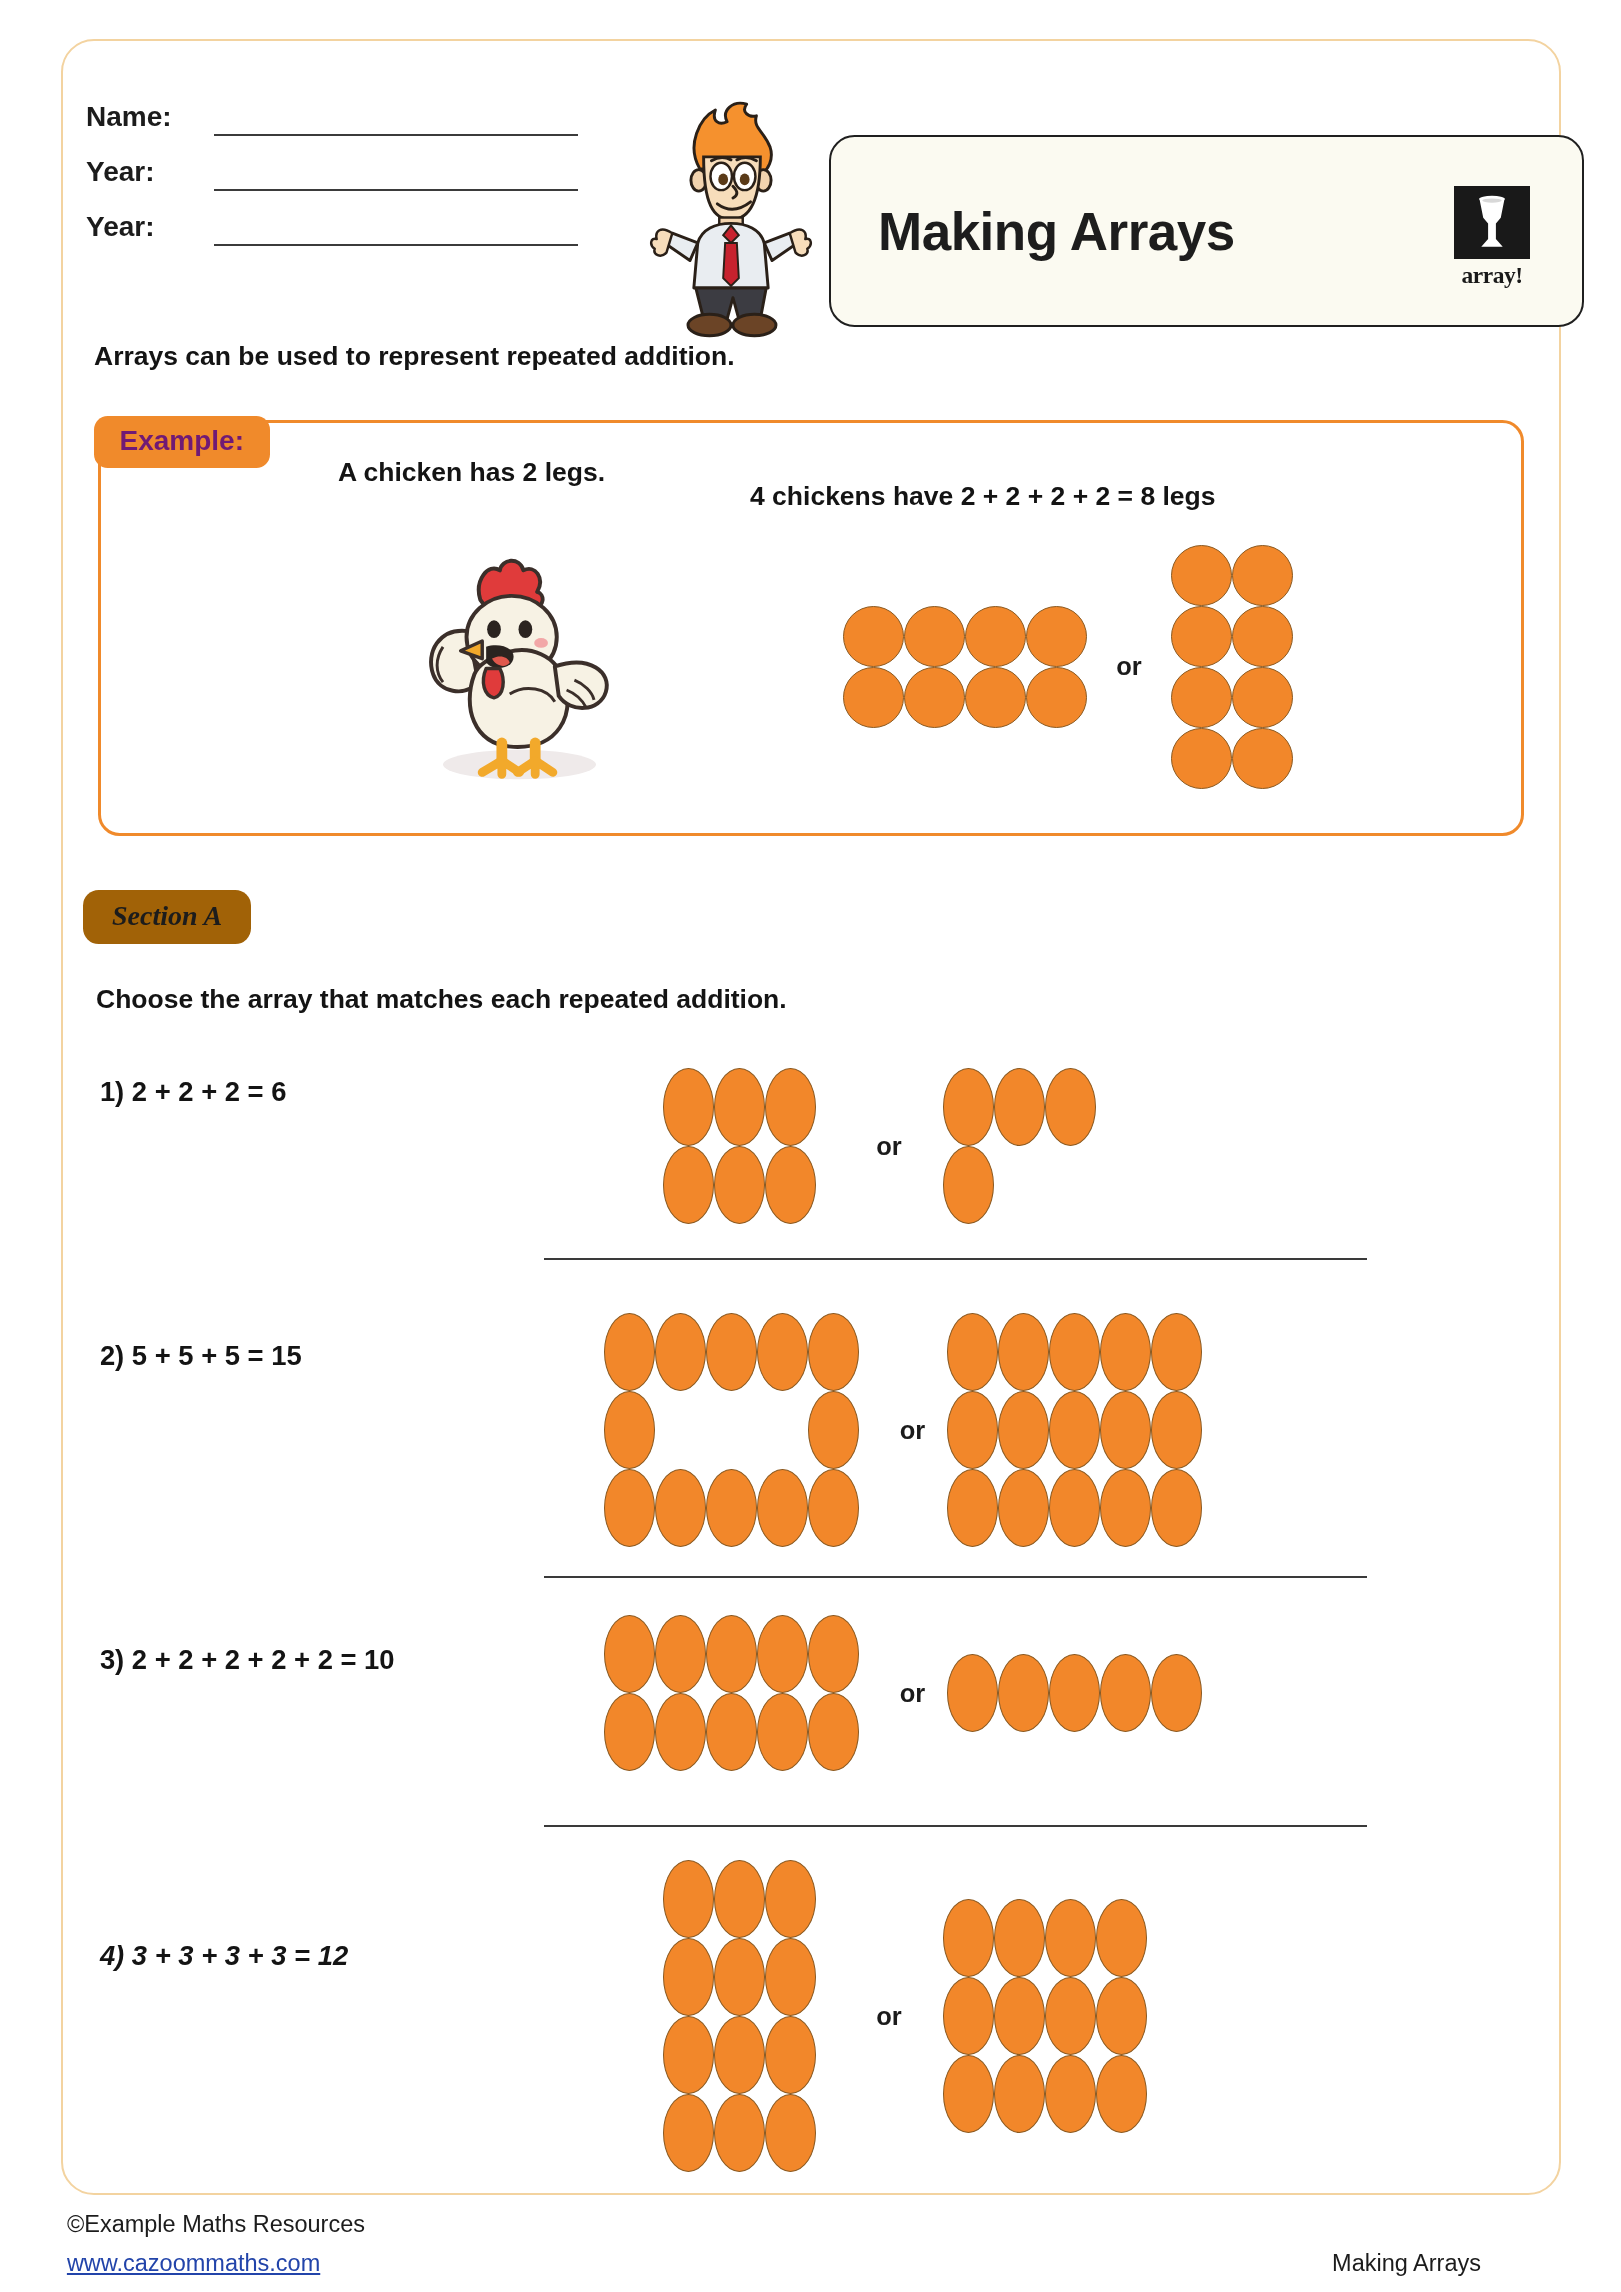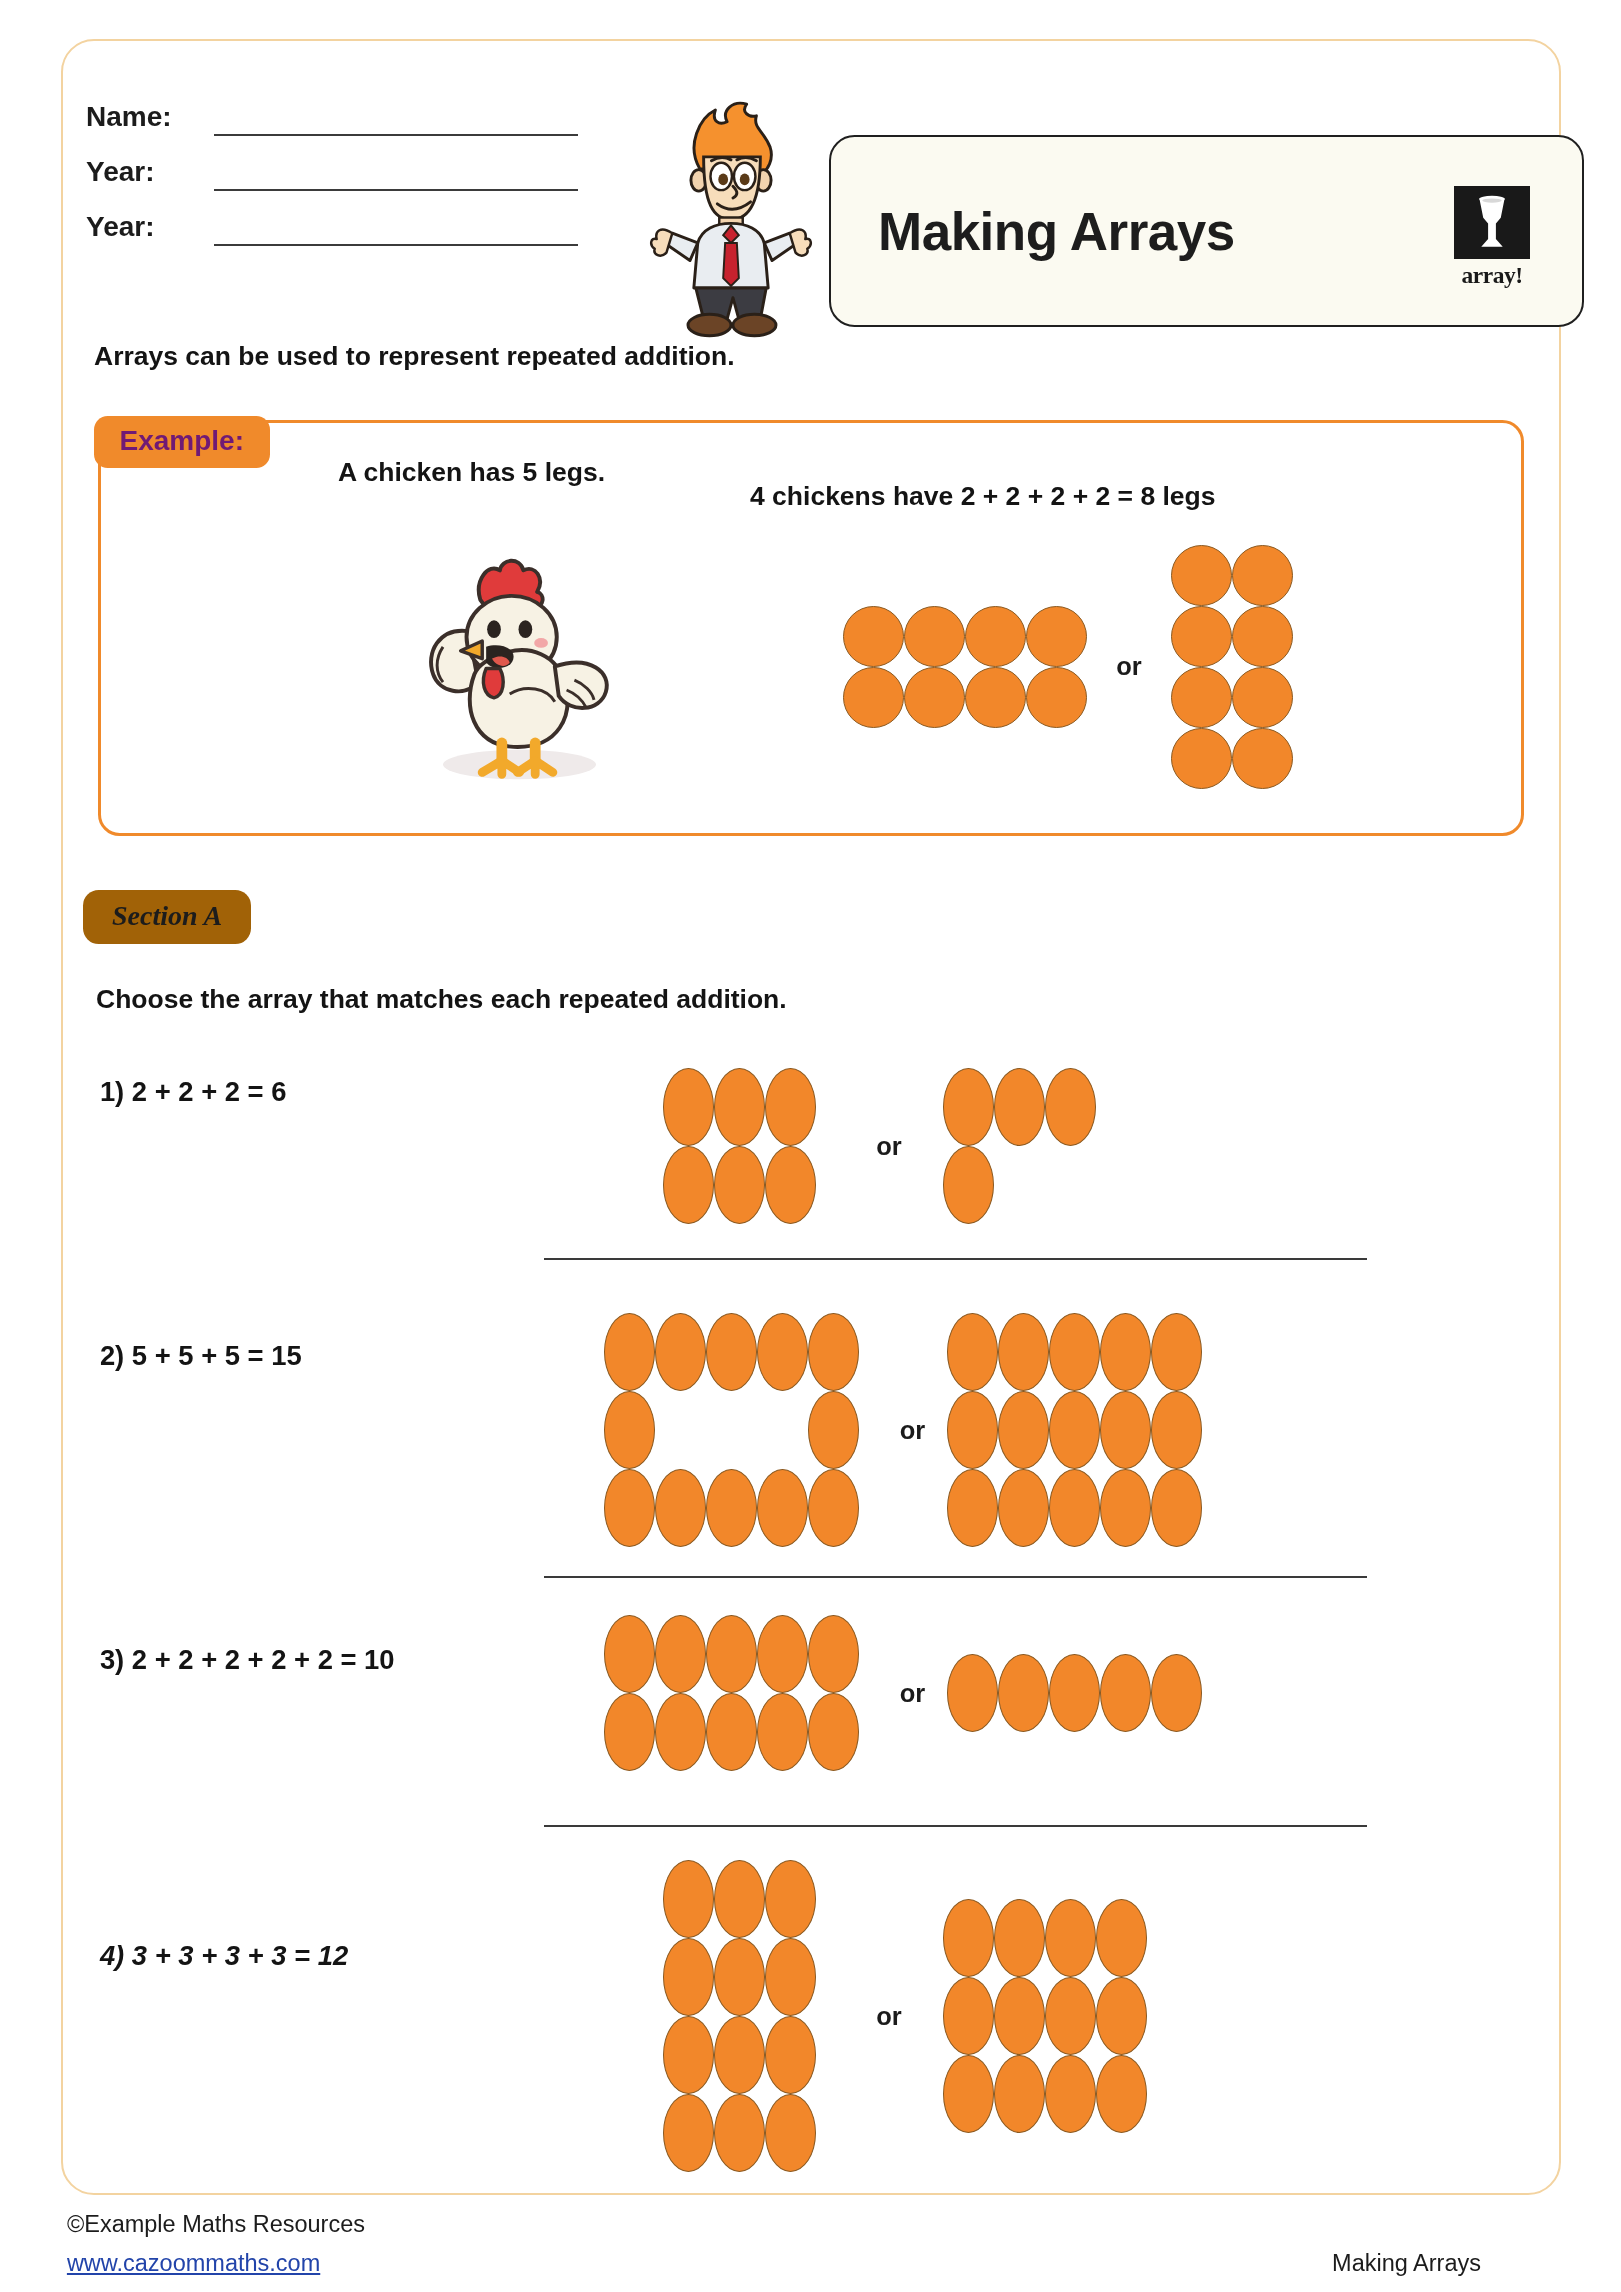--- a/index.html
+++ b/index.html
@@ -237,21 +237,21 @@
       </div>
       <div class="logo-text">array!</div>
     </div>
   </div>
 </div>
 
 <div class="intro">Arrays can be used to represent repeated addition.</div>
 
 <div class="examplebox"></div>
 <div class="example-tab">Example:</div>
-<div class="ex-chicken-label">A chicken has 5 legs.</div>
+<div class="ex-chicken-label">A chicken has 2 legs.</div>
 <div class="ex-sum-label">4 chickens have 2 + 2 + 2 + 2 = 8 legs</div>
 
 <div class="chicken">
   <svg width="255" height="255" viewBox="0 0 260 260">
     <ellipse cx="130" cy="232" rx="78" ry="15" fill="#EFEAEA"></ellipse>
 
     <path d="M90 64 C84 44 98 26 110 34 C112 22 130 20 134 34 C146 28 156 42 148 56
              C156 58 156 72 144 72 L96 72 Z" fill="#E03B3B" stroke="#3b2f2a" stroke-width="4" stroke-linejoin="round"></path>
 
     <path d="M78 96 C48 92 34 118 42 140 C48 158 74 164 88 148 Z" fill="#F7F2E4" stroke="#3b2f2a" stroke-width="4" stroke-linejoin="round"></path>

